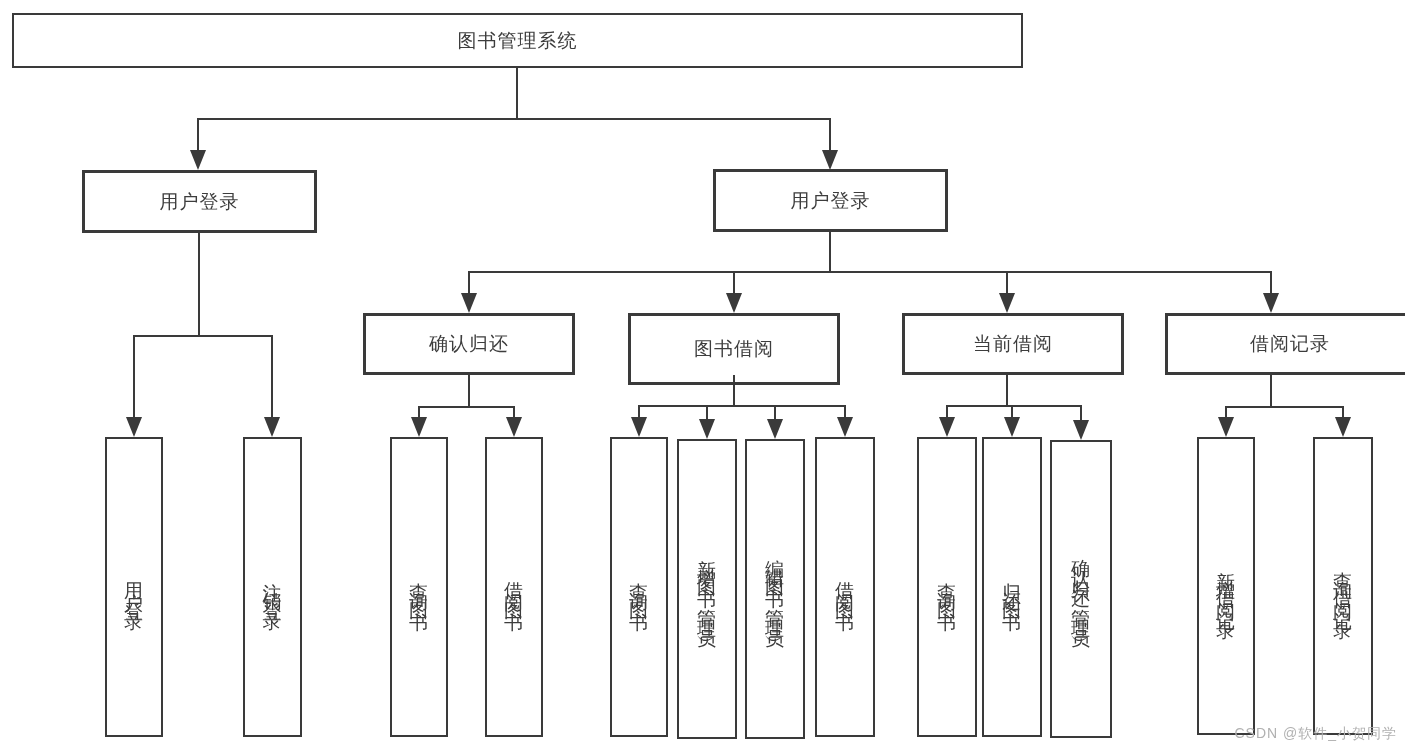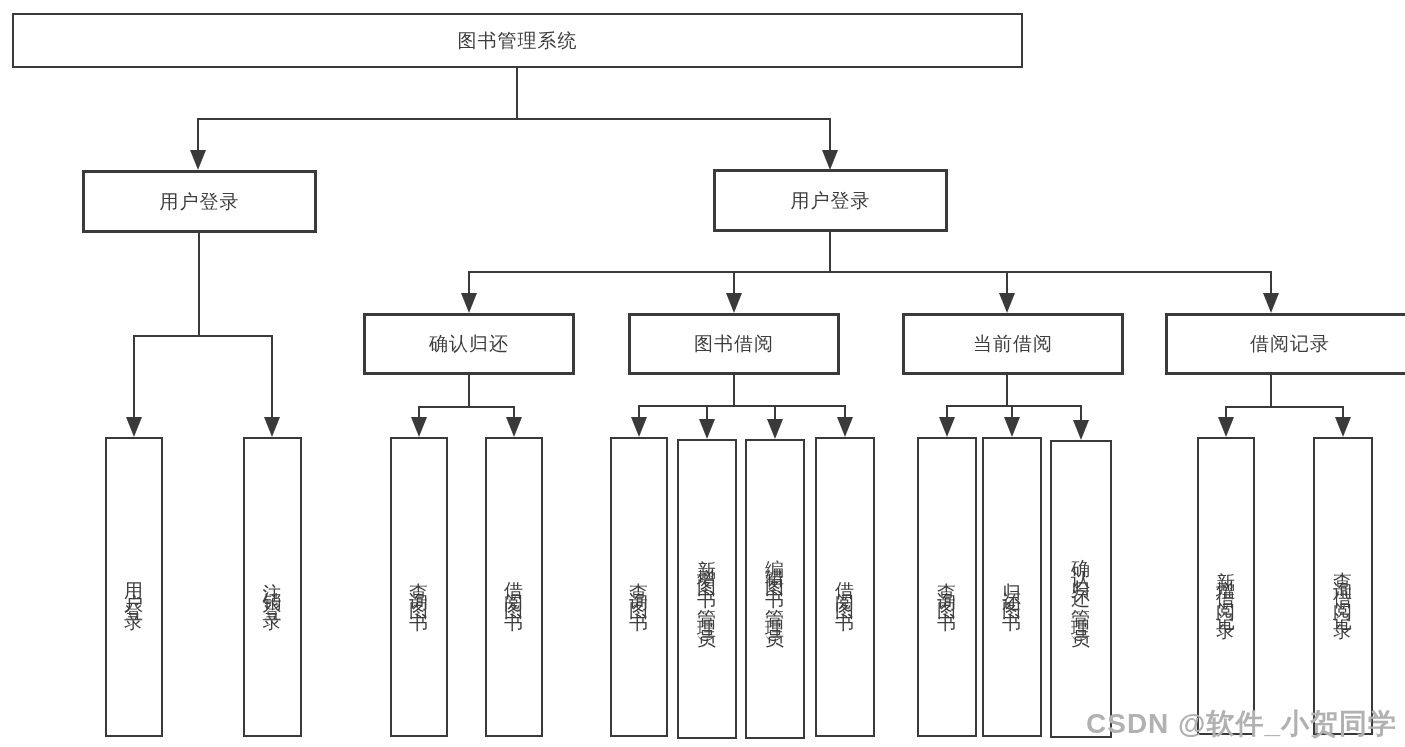--- a/index.html
+++ b/index.html
@@ -44,26 +44,25 @@
   .vline{width:2px;}
   .arrowhead{
     position:absolute;width:0;height:0;
     border-left:8px solid transparent;
     border-right:8px solid transparent;
     border-top:20px solid var(--line);
   }
   #watermark{
     position:absolute;
     right:8px;bottom:4px;
-    font-size:28px;
+    font-size:14px;
     color:var(--wm);
     letter-spacing:1px;
     z-index:10;
     pointer-events:none;
-    font-weight:bold;
   }
 </style>
 </head>
 <body>
 
 <div id="canvas">
 
   <div class="node root" style="left:12px;top:13px;width:1011px;height:55px;">
     <span>图书管理系统</span>
   </div>
@@ -71,21 +70,21 @@
   <div class="node" style="left:82px;top:170px;width:235px;height:63px;">
     <span>用户登录</span>
   </div>
   <div class="node" style="left:713px;top:169px;width:235px;height:63px;">
     <span>用户登录</span>
   </div>
 
   <div class="node" style="left:363px;top:313px;width:212px;height:62px;">
     <span>确认归还</span>
   </div>
-  <div class="node" style="left:628px;top:313px;width:212px;height:62px;">
+  <div class="node" style="left:628px;top:313px;width:212px;height:72px;">
     <span>图书借阅</span>
   </div>
   <div class="node" style="left:902px;top:313px;width:222px;height:62px;">
     <span>当前借阅</span>
   </div>
   <div class="node" style="left:1165px;top:313px;width:250px;height:62px;">
     <span>借阅记录</span>
   </div>
 
   <div class="node leaf" style="left:105px;top:437px;width:58px;height:300px;">

